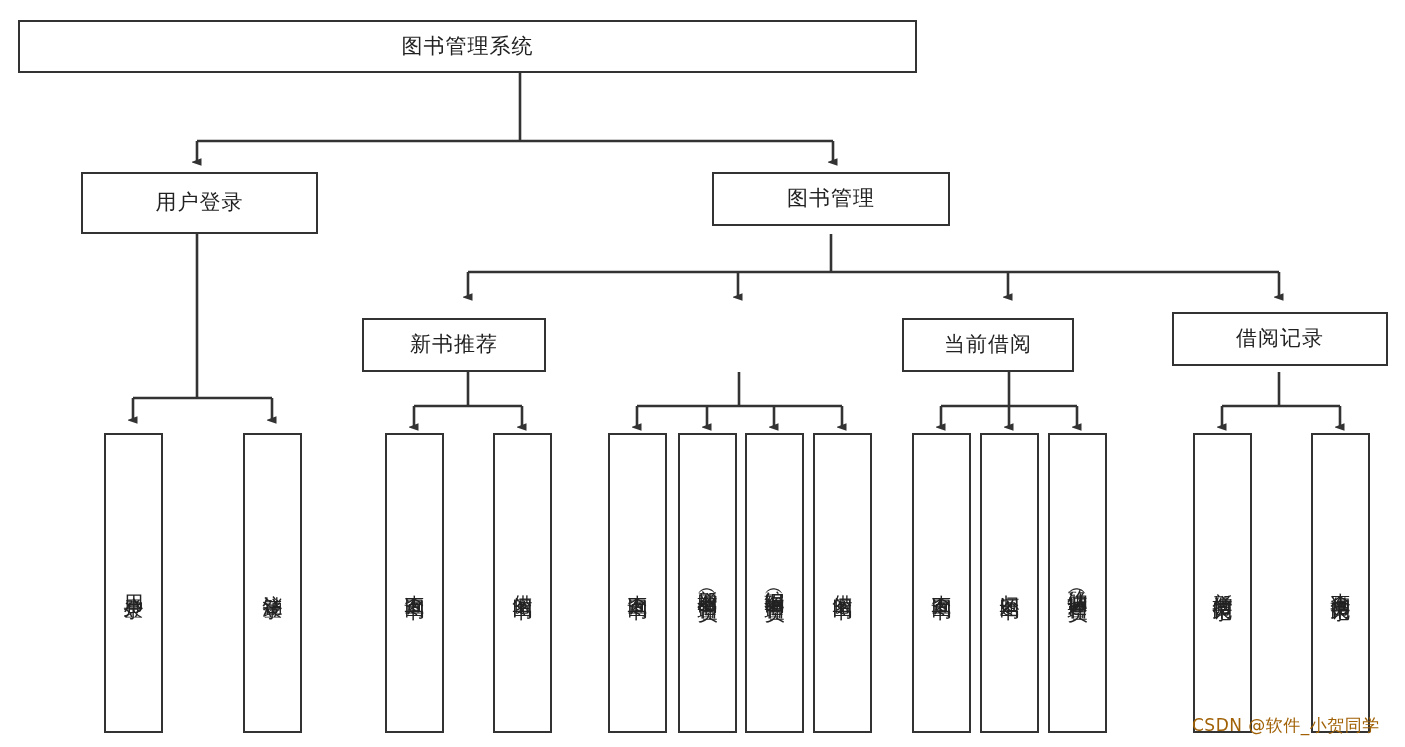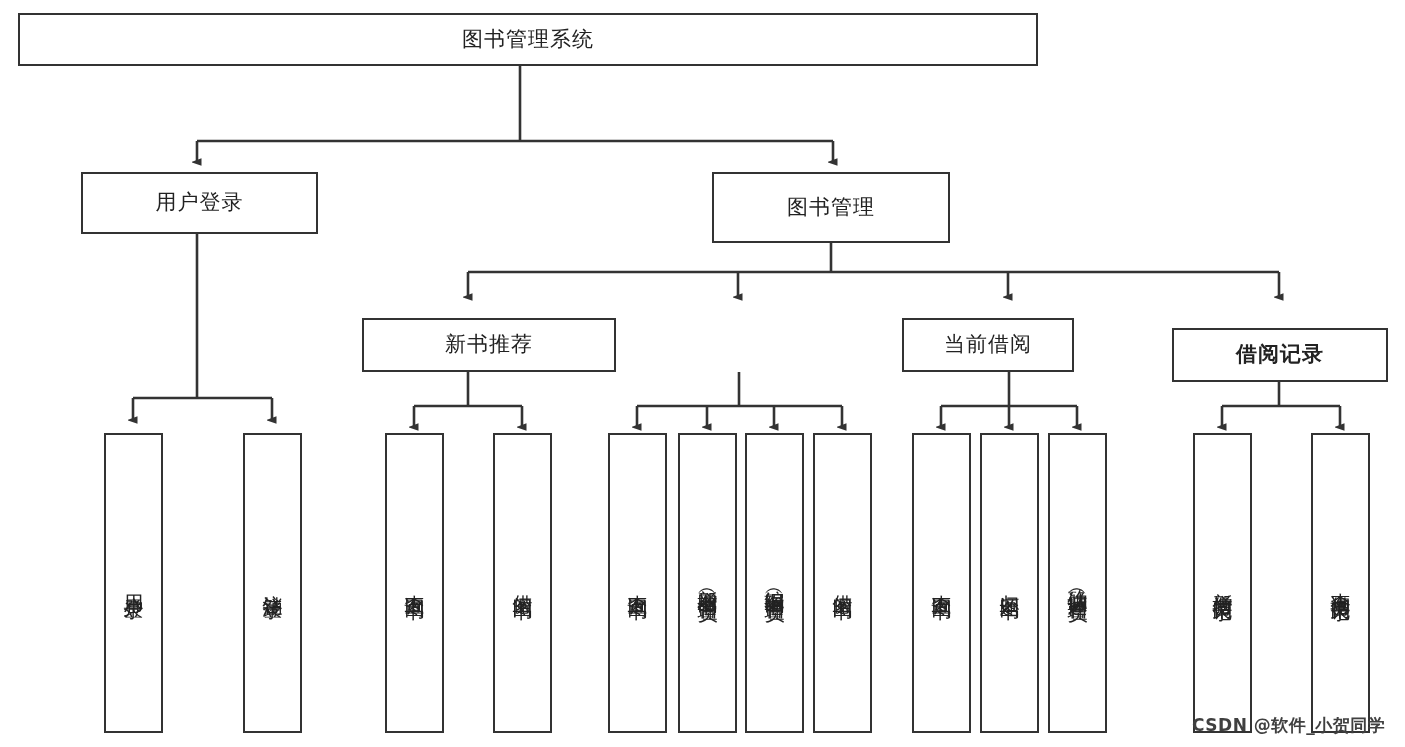--- a/index.html
+++ b/index.html
@@ -54,25 +54,24 @@
     position: absolute;
     left: 0;
     top: 0;
     width: 1405px;
     height: 747px;
     pointer-events: none;
   }
   .watermark {
     position: absolute;
     font-size: 17px;
-    color: #404040;
+    color: #a16207;
     white-space: nowrap;
     letter-spacing: 0.5px;
     font-family: "DejaVu Sans", "Liberation Sans", sans-serif;
-    font-weight: bold;
   }
 </style>
 </head>
 <body>
 
 <div id="canvas">
 
   <svg id="edges" viewBox="0 0 1405 747">
     <defs>
       <marker id="arrow" markerWidth="10" markerHeight="10" refX="4.2" refY="5" orient="auto" markerUnits="userSpaceOnUse">
@@ -116,38 +115,38 @@
       <path d="M1009,406 L1009,427" marker-end="url(#arrow)"></path>
       <path d="M1077,406 L1077,427" marker-end="url(#arrow)"></path>
 
       <path d="M1279,372 L1279,406"></path>
       <path d="M1222,406 L1340,406"></path>
       <path d="M1222,406 L1222,427" marker-end="url(#arrow)"></path>
       <path d="M1340,406 L1340,427" marker-end="url(#arrow)"></path>
     </g>
   </svg>
 
-  <div class="node horiz" style="left:18px; top:13px; width:1020px; height:53px;">
+  <div class="node horiz" style="left:18px; top:20px; width:899px; height:53px;">
     <span>图书管理系统</span>
   </div>
 
   <div class="node horiz" style="left:81px; top:172px; width:237px; height:62px;">
     <span>用户登录</span>
   </div>
-  <div class="node horiz" style="left:712px; top:172px; width:238px; height:71px;">
+  <div class="node horiz" style="left:712px; top:172px; width:238px; height:54px;">
     <span>图书管理</span>
   </div>
 
-  <div class="node horiz" style="left:362px; top:318px; width:254px; height:54px;text-align:right;">
+  <div class="node horiz" style="left:362px; top:318px; width:184px; height:54px;text-align:right;">
     <span>新书推荐</span>
   </div>
   <div class="node horiz" style="left:902px; top:318px; width:172px; height:54px;">
     <span>当前借阅</span>
   </div>
-  <div class="node horiz" style="left:1172px; top:328px; width:216px; height:54px;font-weight:bold;">
+  <div class="node horiz" style="left:1172px; top:312px; width:216px; height:54px;">
     <span>借阅记录</span>
   </div>
 
   <div class="node vert" style="left:104px; top:433px; width:59px; height:300px;">
     <span class="vlabel">用户登录</span>
   </div>
   <div class="node vert" style="left:243px; top:433px; width:59px; height:300px;">
     <span class="vlabel">注销登录</span>
   </div>
 

